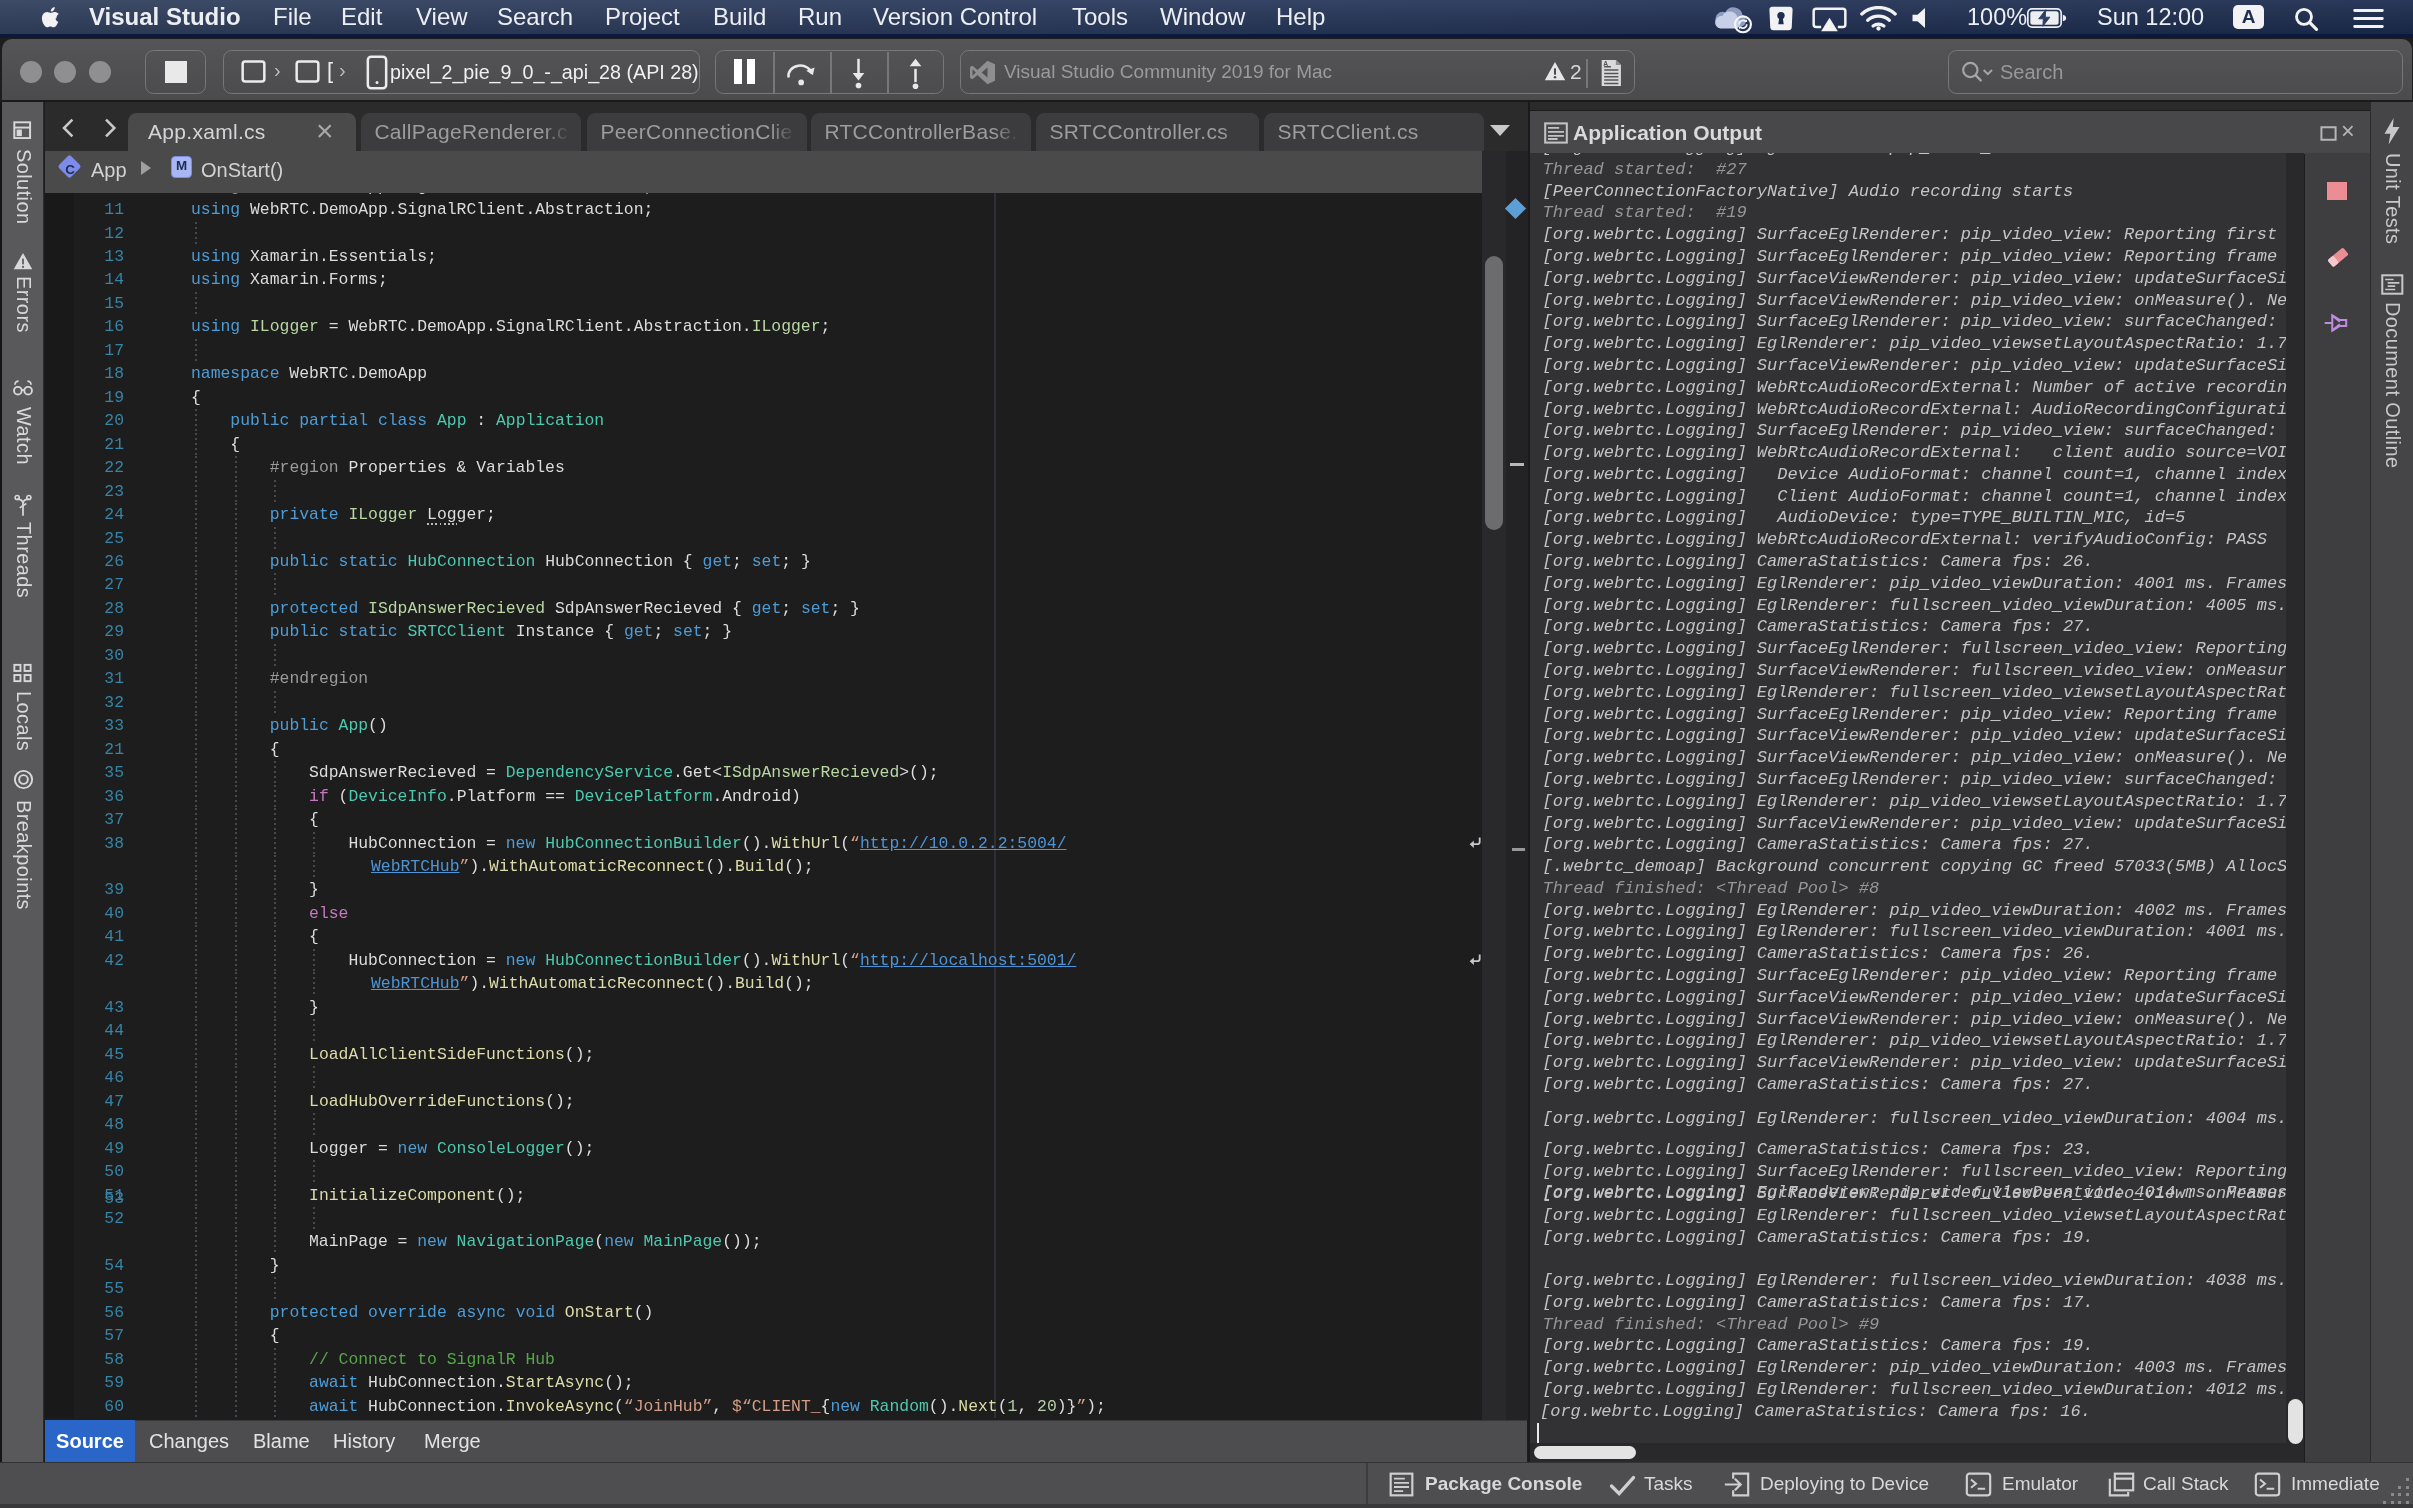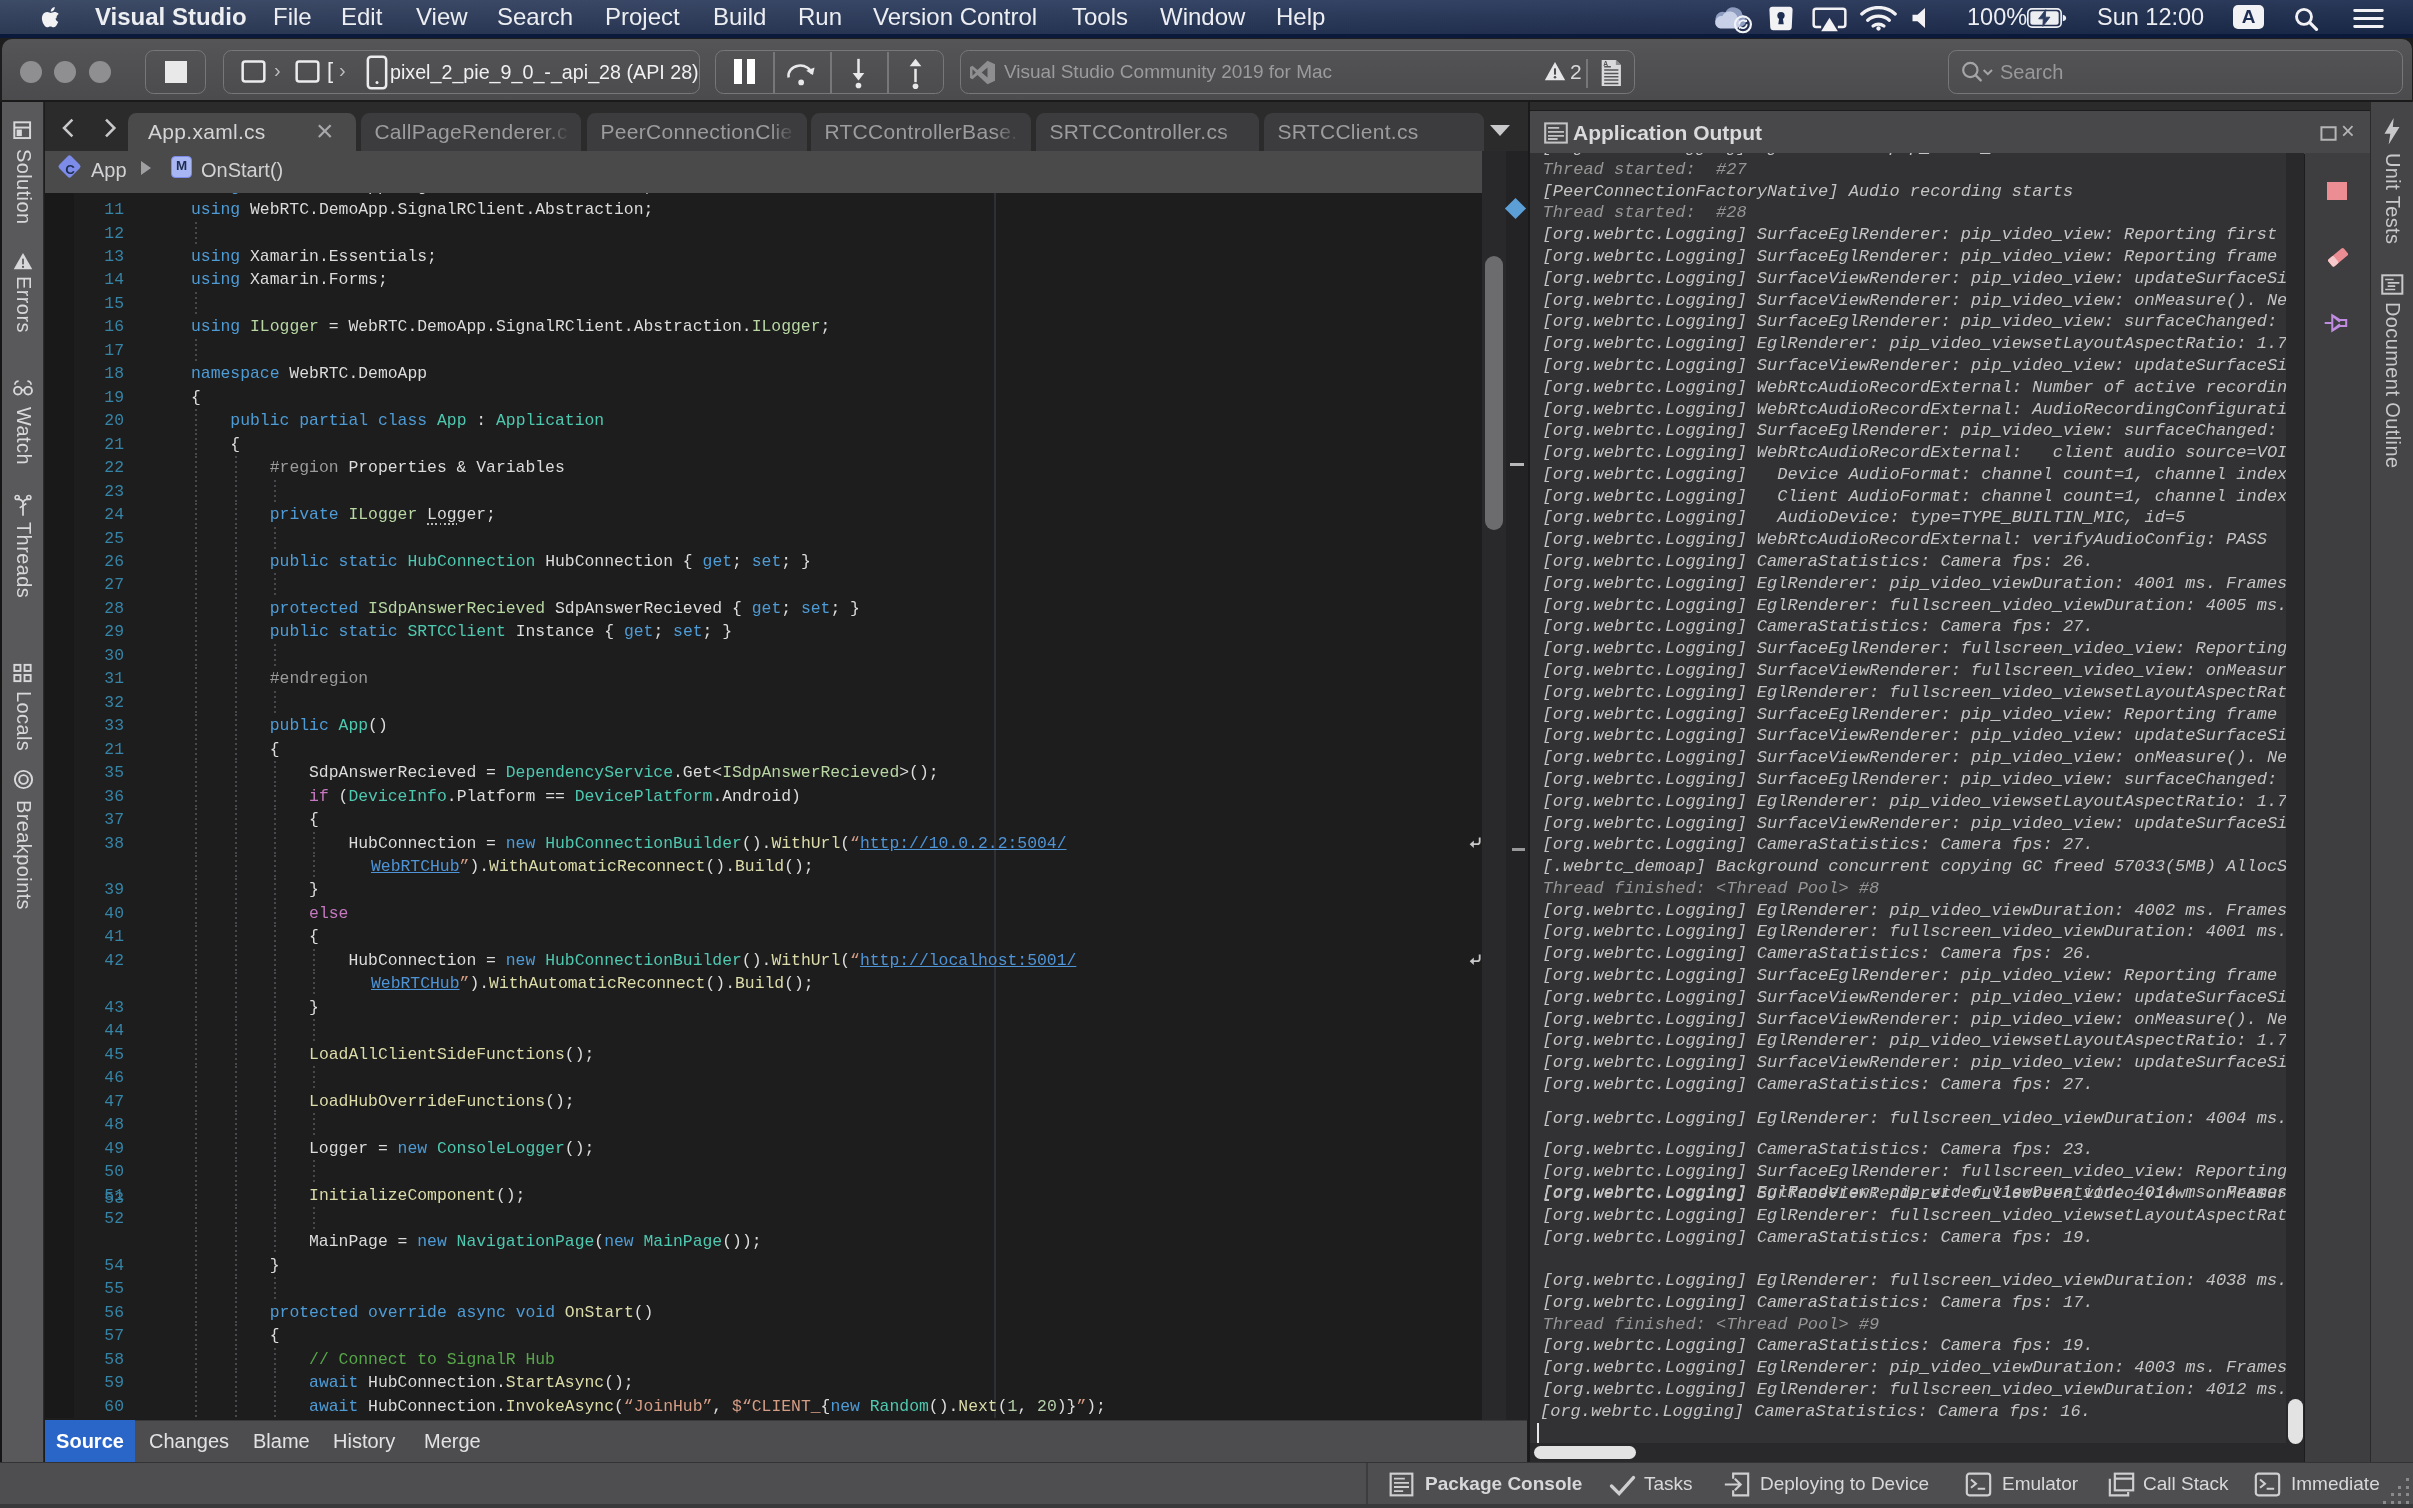--- a/index.html
+++ b/index.html
@@ -10,21 +10,21 @@
 .g{position:absolute;width:1.7px;background:repeating-linear-gradient(to bottom,#47474c 0px,#47474c 1.7px,transparent 1.7px,transparent 5px);height:23.5px;}
 .k{color:#4e9cd6;}.t{color:#4ec9b0;}.i{color:#b8d7a3;}.m{color:#dcdcaa;}.s{color:#d69d85;}
 .u{color:#4e94d6;text-decoration:underline;}.c{color:#57a64a;}.gr{color:#9b9b9b;}.ct{color:#c678c0;}.n{color:#b5cea8;}
 .dim{color:#969696;}
 </style></head>
 <body>
 <div class="abs" style="left:0;top:0;width:2413px;height:34px;background:linear-gradient(to bottom,rgba(255,255,255,0.06),rgba(0,0,0,0.10)),linear-gradient(to right,#31405d 0%,#2a395c 45%,#1c2b4e 100%);"></div>
 <svg class="abs" style="left:40px;top:5px" width="23.5" height="25" viewBox="0 0 28 30">
 <path fill="#f2f2f5" d="M19.6 15.9c0-3.3 2.7-4.9 2.8-5-1.5-2.2-3.9-2.5-4.7-2.6-2-.2-3.9 1.2-4.9 1.2-1 0-2.6-1.2-4.3-1.1C6.3 8.5 4.3 9.7 3.2 11.6c-2.1 3.7-.5 9.1 1.5 12.1 1 1.5 2.2 3.1 3.8 3 1.5-.1 2.1-1 3.9-1 1.8 0 2.4 1 4 .9 1.7 0 2.7-1.5 3.7-3 1.2-1.7 1.7-3.3 1.7-3.4-.1 0-3.2-1.2-3.2-4.3zM16.4 6.2c.8-1 1.4-2.4 1.2-3.8-1.2.1-2.7.8-3.5 1.8-.8.9-1.5 2.3-1.3 3.7 1.4.1 2.8-.7 3.6-1.7z"></path>
   </svg>
-<div class="abs" style="left:95px;top:0;height:34px;line-height:34px;font-size:24px;font-weight:bold;color:#eceef2;">Visual Studio</div>
+<div class="abs" style="left:89px;top:0;height:34px;line-height:34px;font-size:24px;font-weight:bold;color:#eceef2;">Visual Studio</div>
 <div class="abs" style="left:273px;top:0;height:34px;line-height:34px;font-size:24px;color:#eceef2;">File</div>
 <div class="abs" style="left:341px;top:0;height:34px;line-height:34px;font-size:24px;color:#eceef2;">Edit</div>
 <div class="abs" style="left:416px;top:0;height:34px;line-height:34px;font-size:24px;color:#eceef2;">View</div>
 <div class="abs" style="left:497px;top:0;height:34px;line-height:34px;font-size:24px;color:#eceef2;">Search</div>
 <div class="abs" style="left:605px;top:0;height:34px;line-height:34px;font-size:24px;color:#eceef2;">Project</div>
 <div class="abs" style="left:713px;top:0;height:34px;line-height:34px;font-size:24px;color:#eceef2;">Build</div>
 <div class="abs" style="left:798px;top:0;height:34px;line-height:34px;font-size:24px;color:#eceef2;">Run</div>
 <div class="abs" style="left:873px;top:0;height:34px;line-height:34px;font-size:24px;color:#eceef2;">Version Control</div>
 <div class="abs" style="left:1072px;top:0;height:34px;line-height:34px;font-size:24px;color:#eceef2;">Tools</div>
 <div class="abs" style="left:1160px;top:0;height:34px;line-height:34px;font-size:24px;color:#eceef2;">Window</div>
@@ -468,21 +468,21 @@
   </svg>
 <div class="abs" style="left:1573px;top:111px;height:43px;line-height:43px;font-size:21px;font-weight:bold;color:#dadadc;">Application Output</div>
 <svg class="abs" style="left:2320px;top:126px" width="17" height="15" viewBox="0 0 20 18">
 <rect x="1.5" y="1.5" width="17" height="15" fill="none" stroke="#b5b5b7" stroke-width="2.4"></rect>
   </svg>
 <div class="abs" style="left:2341px;top:111px;height:43px;line-height:40px;font-size:23.5px;color:#b5b5b7;">×</div>
 <div class="abs" style="left:1530px;top:153px;width:756px;height:1290px;overflow:hidden;background:#323234;">
     <div class="orow" style="left:12.6px;top:-16px">[org.webrtc.Logging] EglRenderer: pip_video_viewDuration: 4003 ms. Frames</div>
     <div class="orow dim" style="left:12.6px;top:5.9px">Thread started:  #27</div>
     <div class="orow" style="left:12.6px;top:28px">[PeerConnectionFactoryNative] Audio recording starts</div>
-    <div class="orow dim" style="left:12.6px;top:49px">Thread started:  #28</div>
+    <div class="orow dim" style="left:12.6px;top:49px">Thread started:  #19</div>
     <div class="orow" style="left:12.6px;top:71px">[org.webrtc.Logging] SurfaceEglRenderer: pip_video_view: Reporting first r</div>
     <div class="orow" style="left:12.6px;top:93px">[org.webrtc.Logging] SurfaceEglRenderer: pip_video_view: Reporting frame r</div>
     <div class="orow" style="left:12.6px;top:115px">[org.webrtc.Logging] SurfaceViewRenderer: pip_video_view: updateSurfaceSiz</div>
     <div class="orow" style="left:12.6px;top:137px">[org.webrtc.Logging] SurfaceViewRenderer: pip_video_view: onMeasure(). New</div>
     <div class="orow" style="left:12.6px;top:158px">[org.webrtc.Logging] SurfaceEglRenderer: pip_video_view: surfaceChanged: f</div>
     <div class="orow" style="left:12.6px;top:180px">[org.webrtc.Logging] EglRenderer: pip_video_viewsetLayoutAspectRatio: 1.77</div>
     <div class="orow" style="left:12.6px;top:202px">[org.webrtc.Logging] SurfaceViewRenderer: pip_video_view: updateSurfaceSiz</div>
     <div class="orow" style="left:12.6px;top:224px">[org.webrtc.Logging] WebRtcAudioRecordExternal: Number of active recording</div>
     <div class="orow" style="left:12.6px;top:246px">[org.webrtc.Logging] WebRtcAudioRecordExternal: AudioRecordingConfiguratio</div>
     <div class="orow" style="left:12.6px;top:267px">[org.webrtc.Logging] SurfaceEglRenderer: pip_video_view: surfaceChanged: f</div>

